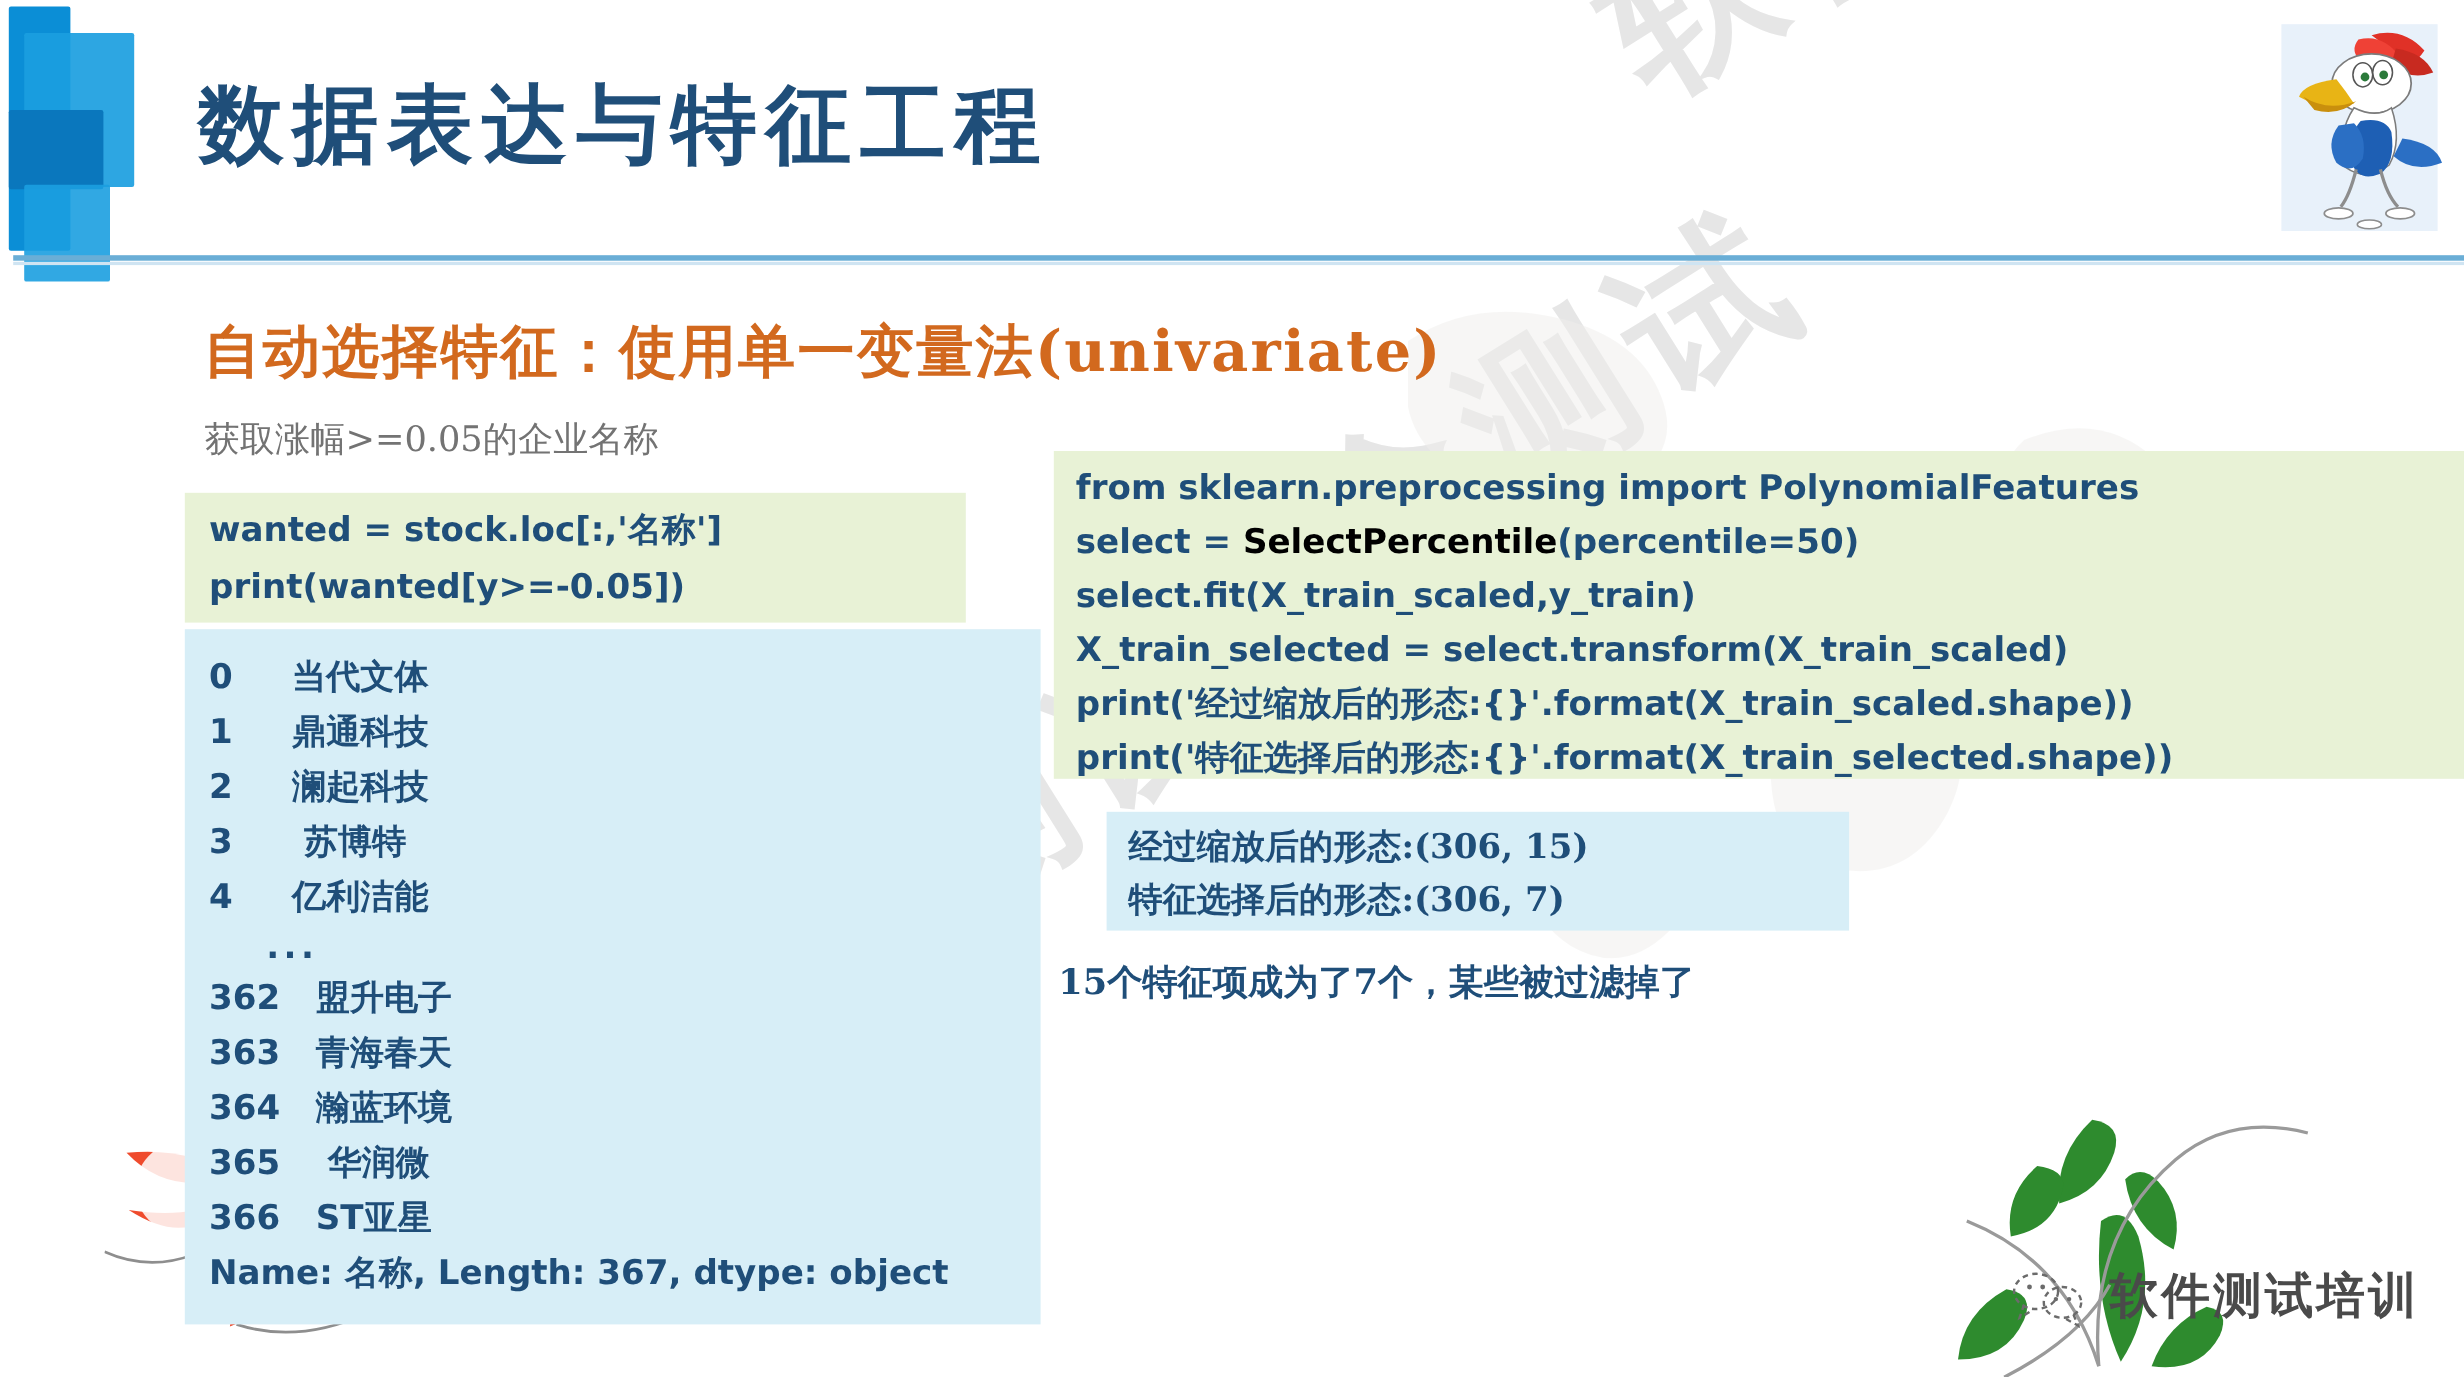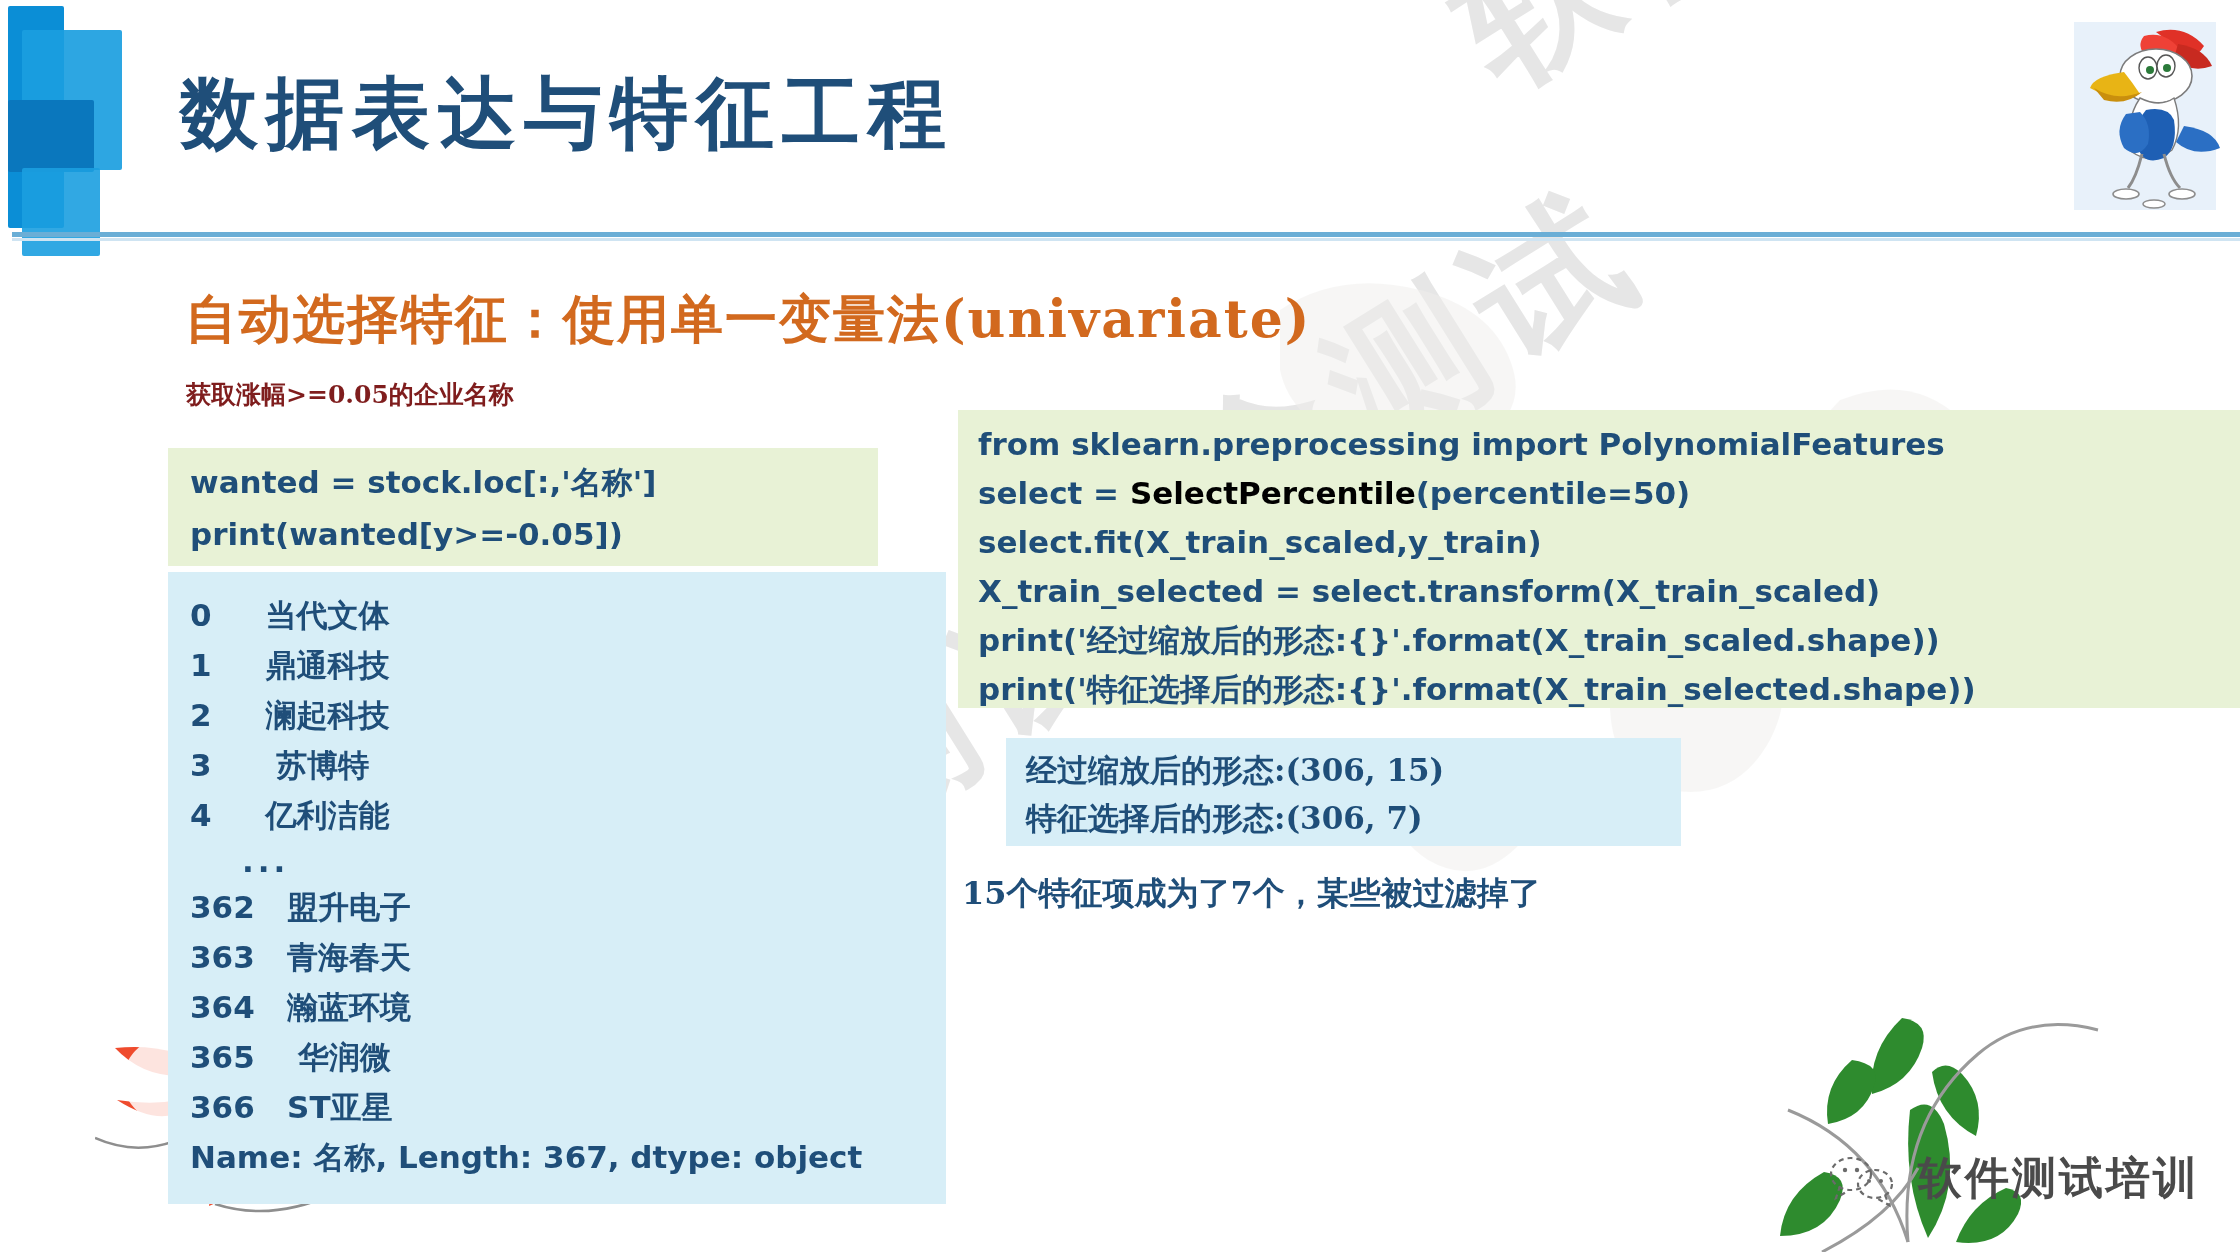--- a/index.html
+++ b/index.html
@@ -78,21 +78,21 @@
     color:#d2691e;
     letter-spacing:2px;
     white-space:nowrap;
     z-index:6;
   }
 
   
   .lead{
     position:absolute;left:186px;top:378px;
     font-family:"DejaVu Serif","Liberation Serif",serif;
-    font-size:25px;font-weight:700;color:#7f1d1d;
+    font-size:32px;font-weight:400;color:#737373;
     white-space:nowrap;z-index:6;
   }
   .codebox{
     position:absolute;
     background:#e8f2d6;
     z-index:5;
     font-family:"DejaVu Sans","Liberation Sans",sans-serif;
     font-weight:700;
     color:#1f4e79;
   }

